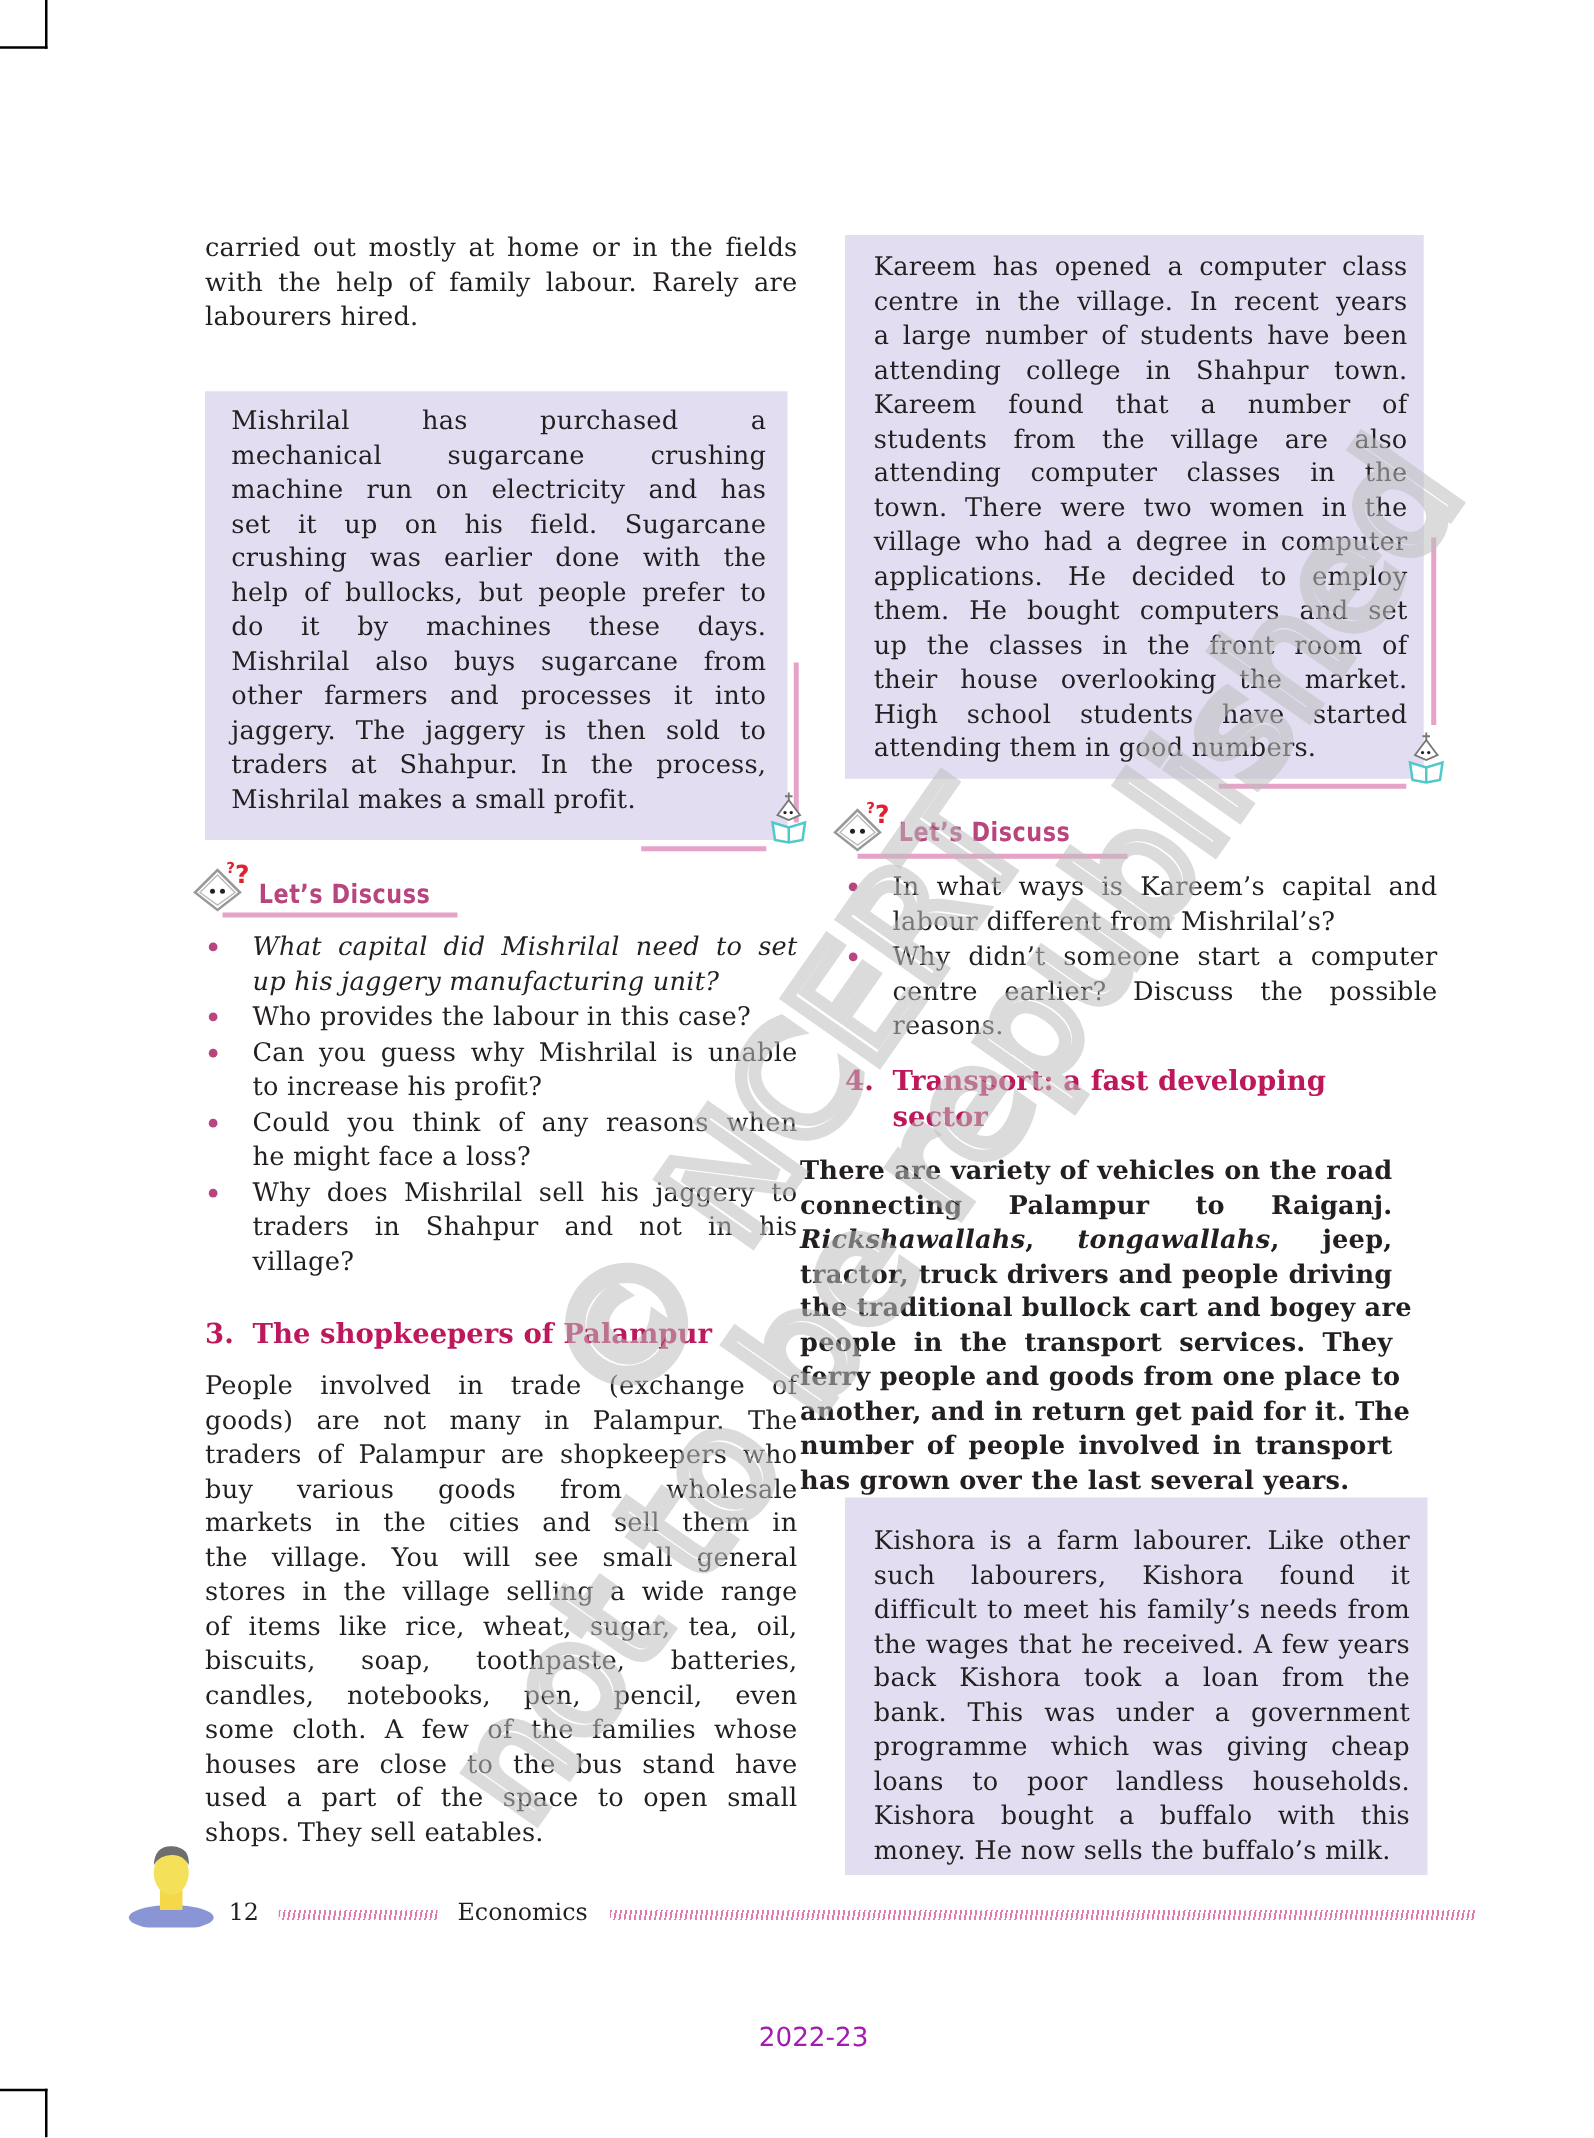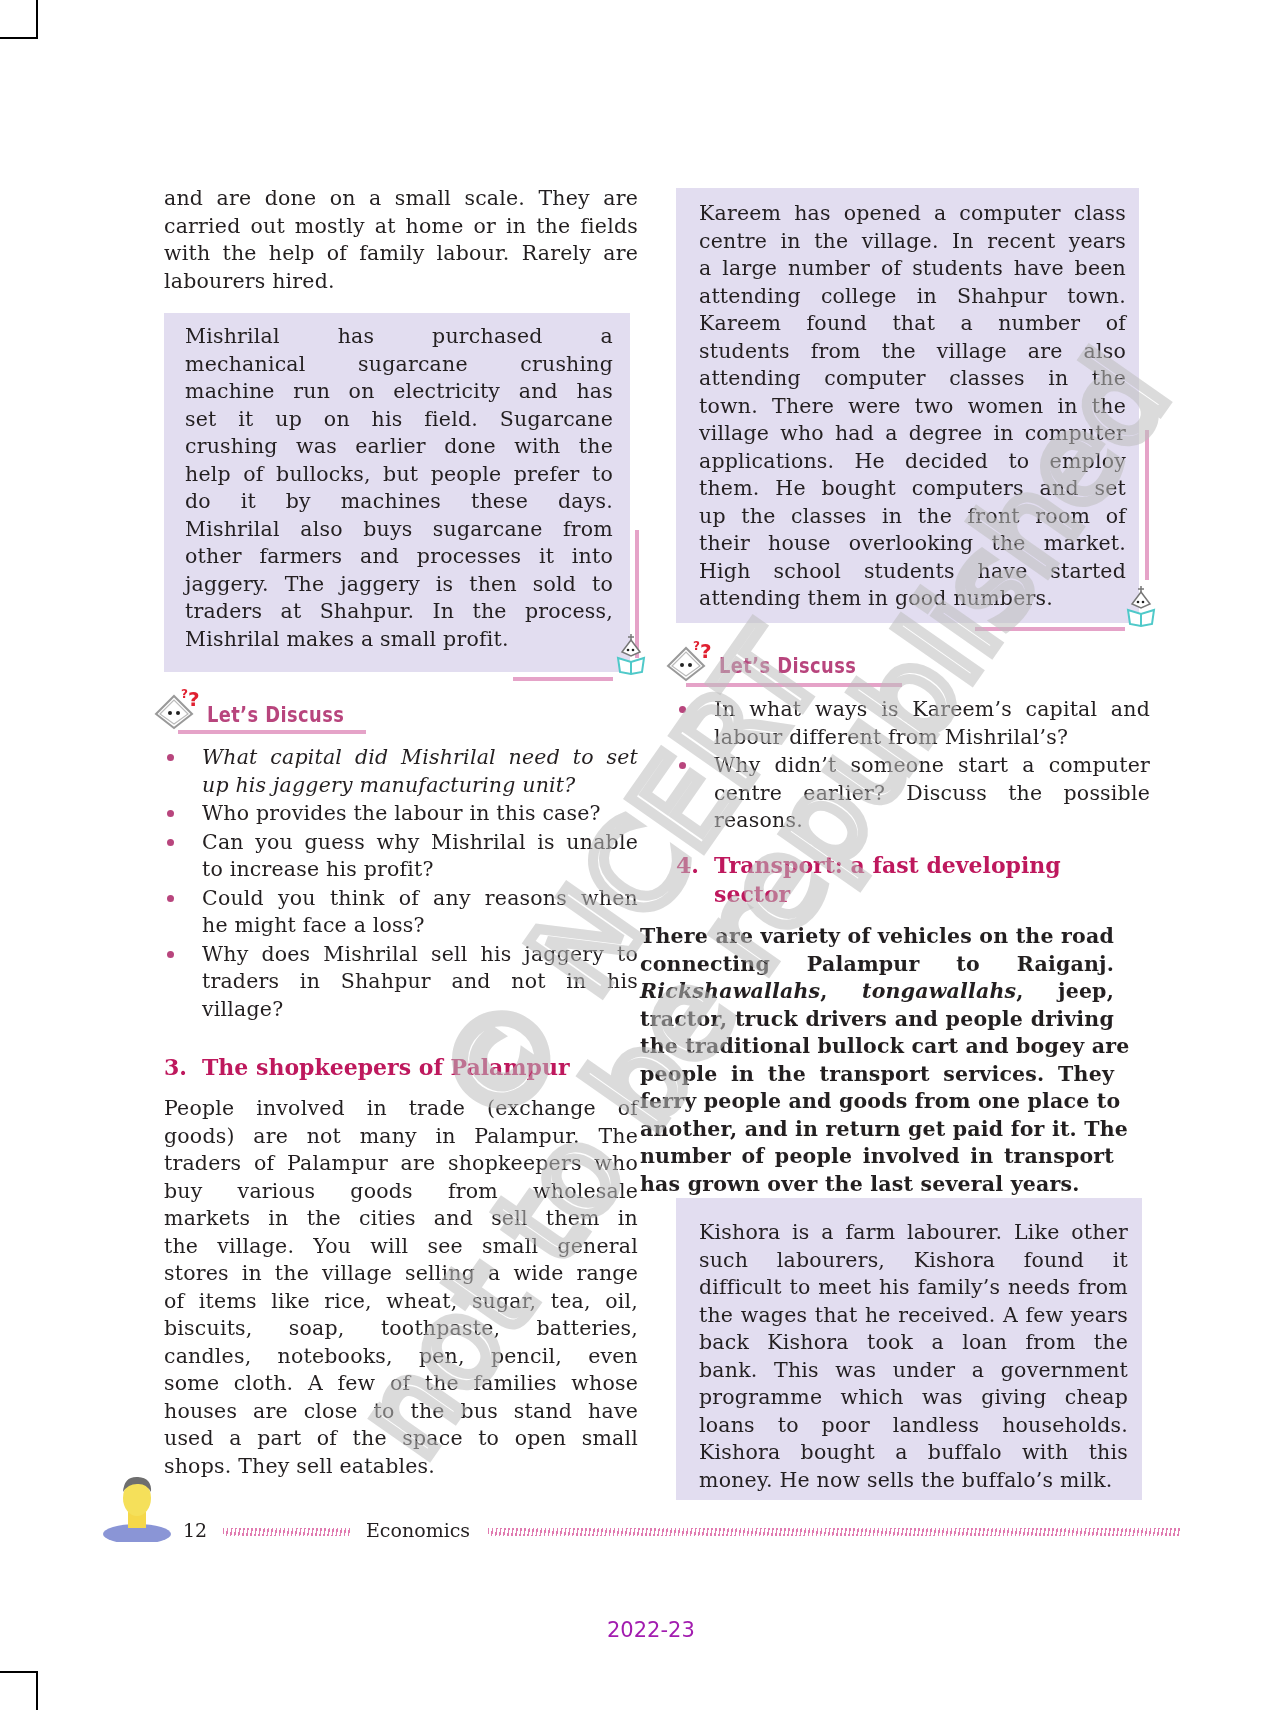--- a/index.html
+++ b/index.html
@@ -30,21 +30,20 @@
 </style>
 </head>
 <body>
 
 <div class="crop" style="left:36px;top:0;width:2px;height:39px;"></div>
 <div class="crop" style="left:0;top:37px;width:38px;height:2px;"></div>
 <div class="crop" style="left:0;top:1671px;width:38px;height:2px;"></div>
 <div class="crop" style="left:36px;top:1671px;width:2px;height:39px;"></div>
 
 <div class="para" style="left:164px;top:185px;width:474px;" id="intro">
-    <span class="line">and are done on a small scale. They are</span>
     <span class="line">carried out mostly at home or in the fields</span>
     <span class="line">with the help of family labour. Rarely are</span>
     <span class="line last">labourers  hired.</span>
   </div>
 
 <div class="box" style="left:164px;top:313px;width:466px;height:359px;"></div>
 <div class="para" style="left:185px;top:323px;width:428px;" id="box1">
     <span class="line">Mishrilal   has   purchased   a</span>
     <span class="line">mechanical sugarcane crushing</span>
     <span class="line">machine run on electricity and has</span>

